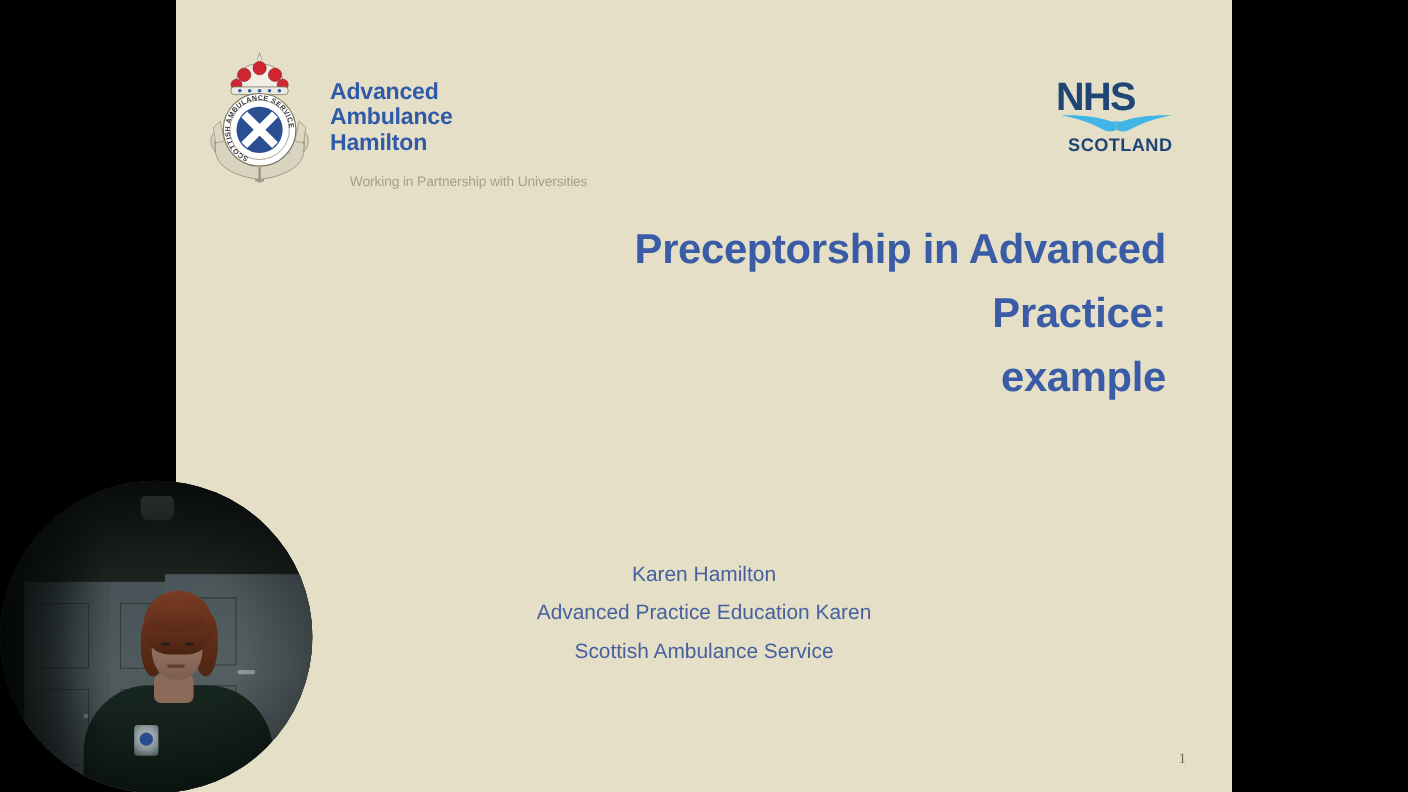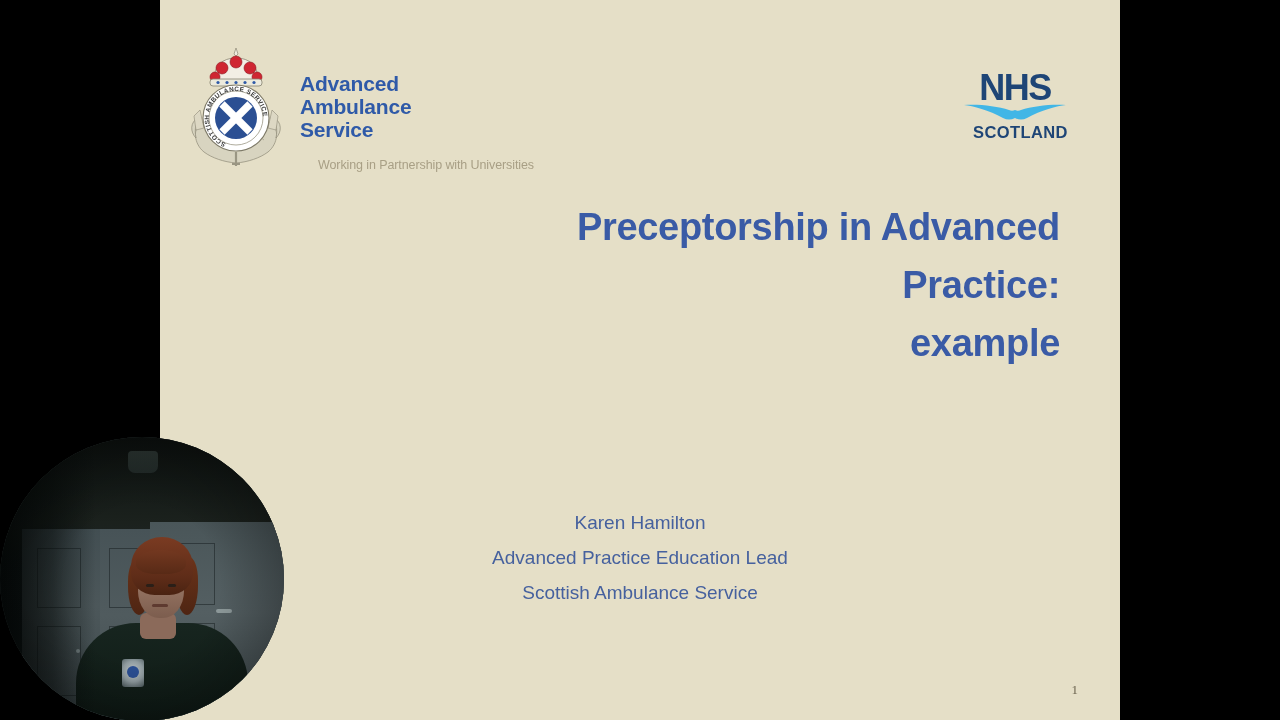--- a/index.html
+++ b/index.html
@@ -78,21 +78,21 @@
     margin-top: 44px;
   }
 
   
   #nhs-logo-group {
     position: absolute;
     right: 50px;
     top: 70px;
     width: 110px;
     height: 80px;
-    text-align: center;
+    text-align: left;
   }
   #nhs-letters {
     color: #1e4576;
     font-size: 36px;
     font-weight: bold;
     letter-spacing: -1.5px;
     line-height: 36px;
   }
   #nhs-swoosh {
     width: 104px;
@@ -368,21 +368,21 @@
             </g>
 
             <path d="M48 108 L48 122" stroke="#9a9683" stroke-width="2.2"></path>
             <path d="M44 120 L52 120" stroke="#9a9683" stroke-width="2"></path>
           </svg>
         </div>
 
         <div id="sas-wordmark">
           <div class="sas-word-line">Advanced</div>
           <div class="sas-word-line">Ambulance</div>
-          <div class="sas-word-line">Service</div>
+          <div class="sas-word-line">Hamilton</div>
         </div>
       </div>
 
       <div id="sas-tagline">Working in Partnership with Universities</div>
 
       <div id="nhs-logo-group">
         <div id="nhs-letters">NHS</div>
         <svg id="nhs-swoosh" viewBox="0 0 104 18" aria-hidden="true">
           <path d="M1 1 C10 2 26 6 40 14 C44 16 48 16 52 14 C52 14 52 14 52 14 L52 6 C50 7 48 7 46 6 C34 2 16 0 1 1 Z" fill="#41b6e6"></path>
           <path d="M103 1 C94 2 78 6 64 14 C60 16 56 16 52 14 L52 6 C54 7 56 7 58 6 C70 2 88 0 103 1 Z" fill="#41b6e6"></path>
@@ -392,21 +392,21 @@
     </div>
 
     <div id="slide-title">
       <span class="tline">Preceptorship in Advanced</span>
       <span class="tline">Practice:</span>
       <span class="tline">example</span>
     </div>
 
     <div id="presenter-block">
       <span class="pline">Karen Hamilton</span>
-      <span class="pline">Advanced Practice Education Lead</span>
+      <span class="pline">Advanced Practice Education Karen</span>
       <span class="pline">Scottish Ambulance Service</span>
     </div>
 
     <div id="page-number">1</div>
   </div>
 
   <div id="webcam-overlay">
     <div id="webcam-scene">
       <div id="wc-ceiling-light"></div>
 

